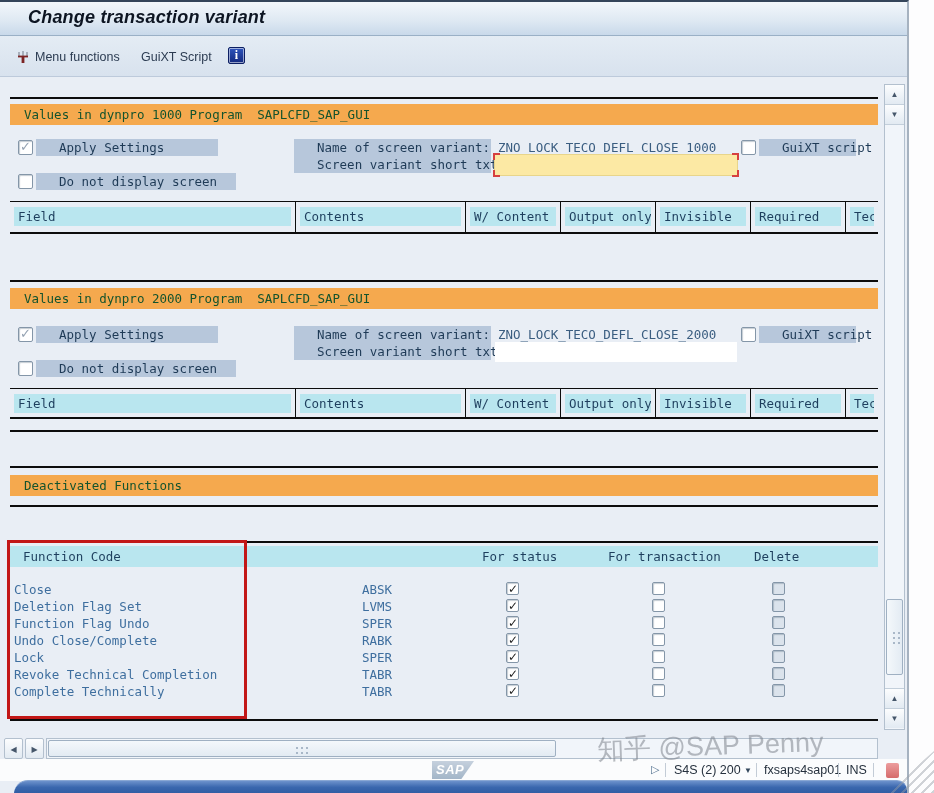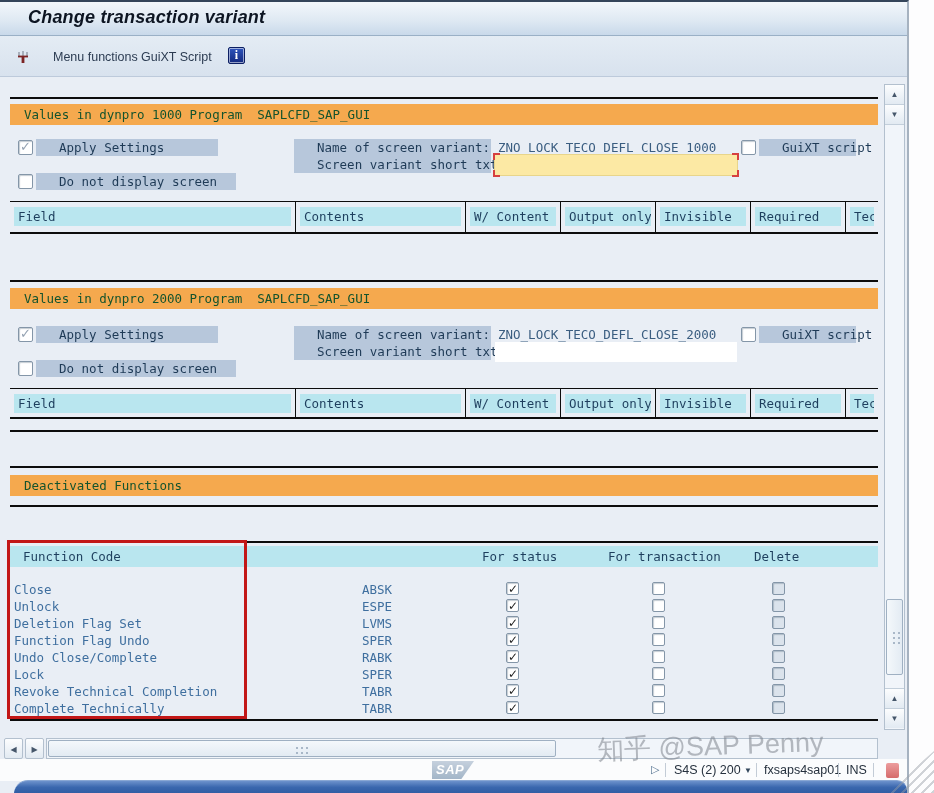--- a/index.html
+++ b/index.html
@@ -15,21 +15,21 @@
     background:linear-gradient(180deg,#f3f7fb 0%,#dfe9f3 55%,#c9d9ea 100%);
     border-bottom:1px solid #9ab0c6; }
   .titlebar .title { position:absolute; left:28px; top:5px; font-size:18px; font-weight:bold;
     font-style:italic; color:#0d1522; letter-spacing:.2px; }
 
   
   .toolbar { position:absolute; left:0; top:34px; right:0; height:41px;
     background:linear-gradient(180deg,#e4ecf4,#d8e2ee);
     border-bottom:1px solid #bdcadb; }
   .tb-item { position:absolute; top:12px; height:18px; font-size:12.5px; color:#2c3c52;
-    display:flex; align-items:center; gap:23px; cursor:default; }
+    display:flex; align-items:center; gap:5px; cursor:default; }
   .tb-menu { left:16px; }
   .tb-guixt { left:141px; }
   .info-btn { position:absolute; left:228px; top:11px; width:17px; height:17px;
     background:linear-gradient(180deg,#2f55bd,#14297e); border:1px solid #0c1f63; border-radius:2px;
     box-shadow:inset 0 0 0 1px rgba(255,255,255,.55);
     color:#fff; font-family:"Liberation Serif",serif; font-weight:bold; font-size:12px;
     text-align:center; line-height:15px; }
 
   
   .group { position:absolute; left:10px; width:868px; background:#e9eef5;
@@ -283,27 +283,20 @@
 
       <div class="frows">
         <div class="frow">
           <span class="fname">Close</span>
           <span class="fcode">ABSK</span>
           <span class="cb sm checked" style="left:496px"></span>
           <span class="cb sm" style="left:642px"></span>
           <span class="cb sm locked" style="left:762px"></span>
         </div>
         <div class="frow">
-          <span class="fname">Unlock</span>
-          <span class="fcode">ESPE</span>
-          <span class="cb sm checked" style="left:496px"></span>
-          <span class="cb sm" style="left:642px"></span>
-          <span class="cb sm locked" style="left:762px"></span>
-        </div>
-        <div class="frow">
           <span class="fname">Deletion Flag Set</span>
           <span class="fcode">LVMS</span>
           <span class="cb sm checked" style="left:496px"></span>
           <span class="cb sm" style="left:642px"></span>
           <span class="cb sm locked" style="left:762px"></span>
         </div>
         <div class="frow">
           <span class="fname">Function Flag Undo</span>
           <span class="fcode">SPER</span>
           <span class="cb sm checked" style="left:496px"></span>

